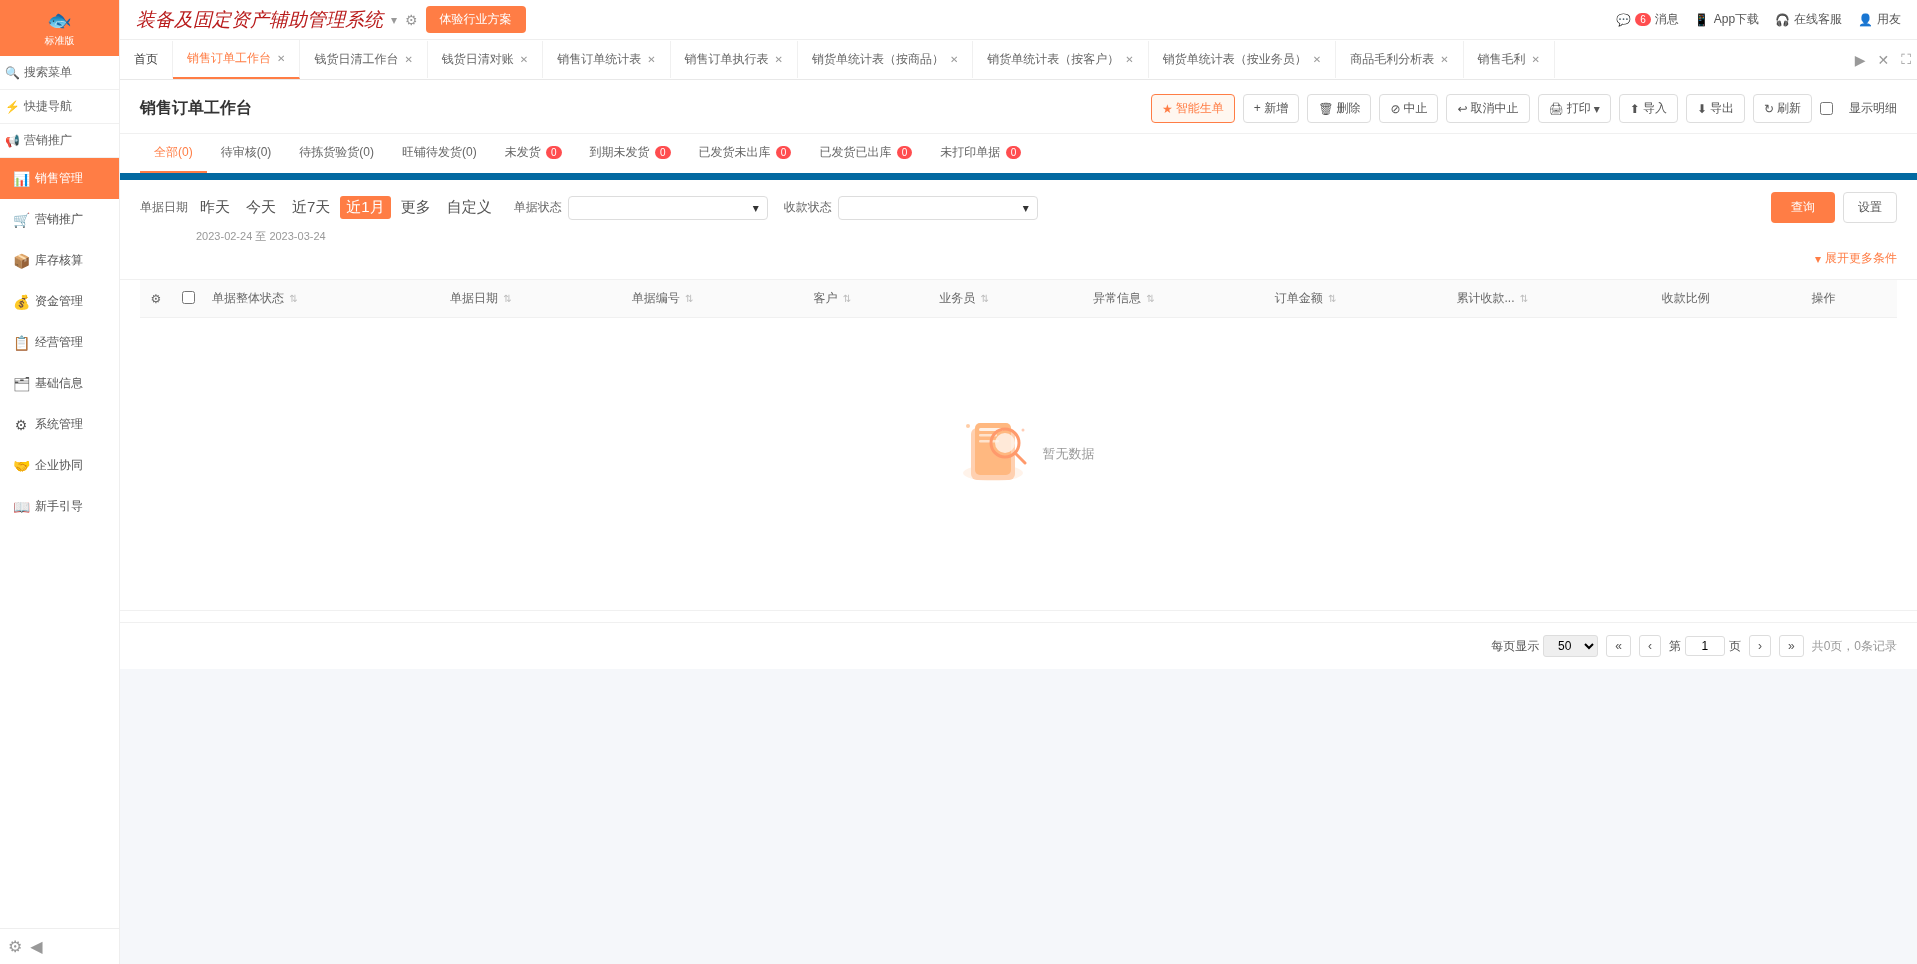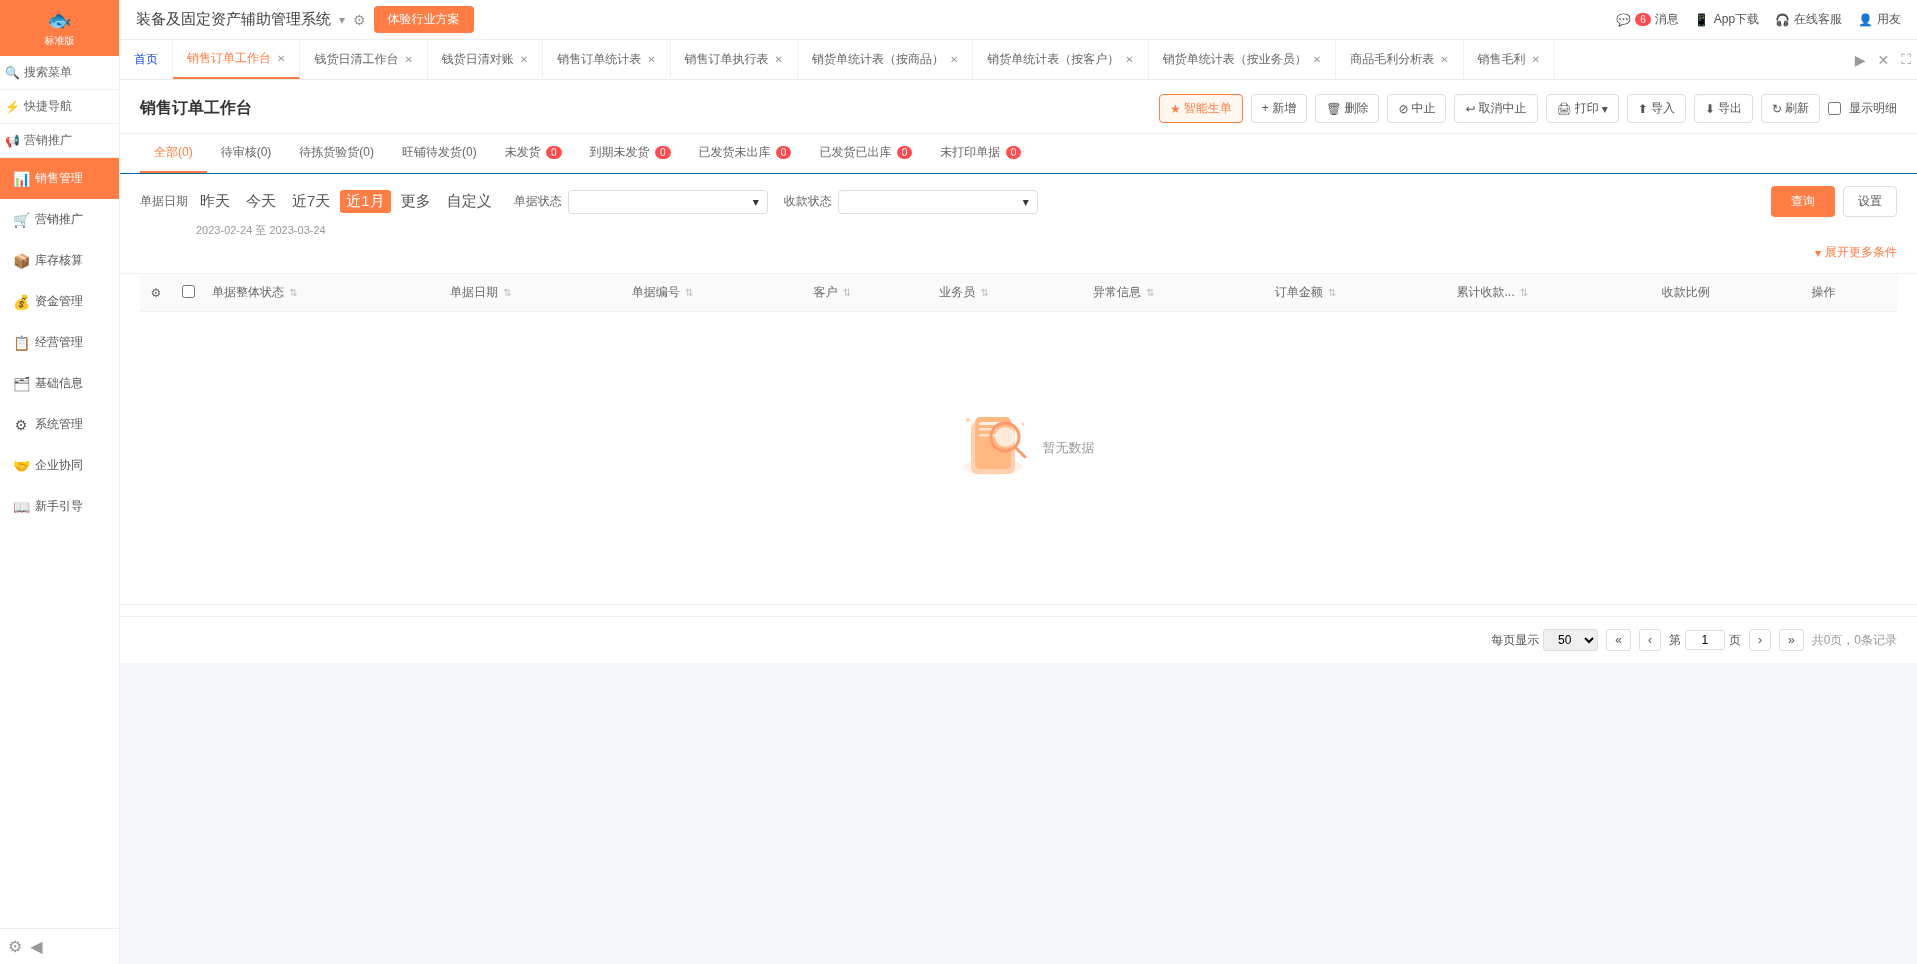--- a/index.html
+++ b/index.html
@@ -22,50 +22,50 @@
     .sidebar-item .item-label { font-size: 12px; text-align: center; }
     .sidebar-bottom { padding: 8px; display: flex; align-items: center; gap: 8px; border-top: 1px solid #eee; }
     .sidebar-bottom-icon { font-size: 16px; color: #999; cursor: pointer; }
 
     
     .main { flex: 1; display: flex; flex-direction: column; overflow: hidden; }
 
     
     .topbar { background: #fff; height: 40px; display: flex; align-items: center; padding: 0 16px; border-bottom: 1px solid #eee; justify-content: space-between; flex-shrink: 0; }
     .topbar-left { display: flex; align-items: center; gap: 8px; }
-    .topbar-title { font-size: 15px; color: #404040; }
+    .topbar-title { font-size: 19px; color: #b91c1c; font-style: italic; }
     .topbar-arrow { color: #999; font-size: 12px; }
     .topbar-settings { color: #999; font-size: 14px; cursor: pointer; }
     .topbar-btn { background: #ff7d45; color: #fff; border: none; padding: 5px 14px; border-radius: 4px; cursor: pointer; font-size: 12px; }
     .topbar-right { display: flex; align-items: center; gap: 16px; }
     .topbar-right-item { display: flex; align-items: center; gap: 4px; cursor: pointer; color: #555; font-size: 12px; }
     .badge { background: #ff4d4f; color: #fff; border-radius: 10px; font-size: 10px; padding: 1px 5px; }
 
     
     .tabbar { background: #fff; display: flex; align-items: center; border-bottom: 1px solid #e8e8e8; flex-shrink: 0; overflow: hidden; }
     .tab { display: flex; align-items: center; gap: 4px; padding: 10px 14px; cursor: pointer; font-size: 12px; color: #666; border-right: 1px solid #f0f0f0; white-space: nowrap; flex-shrink: 0; position: relative; }
     .tab.active { color: #ff7d45; border-bottom: 2px solid #ff7d45; background: #fff; }
-    .tab.home { color: #1d4ed8; }
+    .tab.home { color: #404040; }
     .tab-close { color: #999; font-size: 10px; margin-left: 2px; }
     .tabbar-actions { display: flex; align-items: center; margin-left: auto; }
     .tabbar-action { padding: 8px 6px; cursor: pointer; color: #999; font-size: 14px; }
 
     
     .content { flex: 1; overflow: auto; background: #f5f7fa; padding: 0; }
     .workspace { background: #fff; margin: 0; }
 
     
     .page-header { display: flex; align-items: center; justify-content: space-between; padding: 14px 20px 10px; background: #fff; border-bottom: 1px solid #f0f0f0; }
     .page-title { font-size: 16px; font-weight: bold; color: #333; }
     .page-actions { display: flex; align-items: center; gap: 8px; flex-wrap: wrap; }
     .action-btn { display: flex; align-items: center; gap: 3px; padding: 5px 10px; border: 1px solid #ddd; border-radius: 4px; cursor: pointer; font-size: 12px; color: #555; background: #fff; }
     .action-btn.ai { background: #fff7f0; border-color: #ff7d45; color: #ff7d45; }
 
     
-    .subtabs { display: flex; align-items: flex-start; padding: 0 20px; background: #fff; border-bottom: 1px solid #0369a1; }
+    .subtabs { display: flex; align-items: flex-start; padding: 0 20px; background: #fff; border-bottom: 7px solid #0369a1; }
     .subtab { padding: 10px 14px; cursor: pointer; font-size: 12px; color: #666; border-bottom: 2px solid transparent; }
     .subtab.active { color: #ff7d45; border-bottom-color: #ff7d45; }
     .subtab .count-badge { background: #ff4d4f; color: #fff; border-radius: 10px; font-size: 10px; padding: 1px 5px; margin-left: 2px; }
 
     
     .filter-area { padding: 12px 20px; background: #fff; border-bottom: 1px solid #f0f0f0; }
     .filter-row { display: flex; align-items: center; gap: 16px; flex-wrap: wrap; }
     .filter-item { display: flex; align-items: center; gap: 6px; }
     .filter-label { color: #666; font-size: 12px; white-space: nowrap; }
     .filter-date-options { display: flex; align-items: center; gap: 4px; }
@@ -304,21 +304,21 @@
             <span>导入</span>
           </button>
           <button class="action-btn">
             <span>⬇</span>
             <span>导出</span>
           </button>
           <button class="action-btn">
             <span>↻</span>
             <span>刷新</span>
           </button>
-          <label style="display:flex;align-items:center;gap:8px;font-size:12px;color:#555;cursor:pointer;">
+          <label style="display:flex;align-items:center;gap:16px;font-size:12px;color:#555;cursor:pointer;">
             <input type="checkbox" style="">
             <span>显示明细</span>
           </label>
         </div>
       </div>
 
       <div class="subtabs">
         <div class="subtab active">
           <span>全部(0)</span>
         </div>

